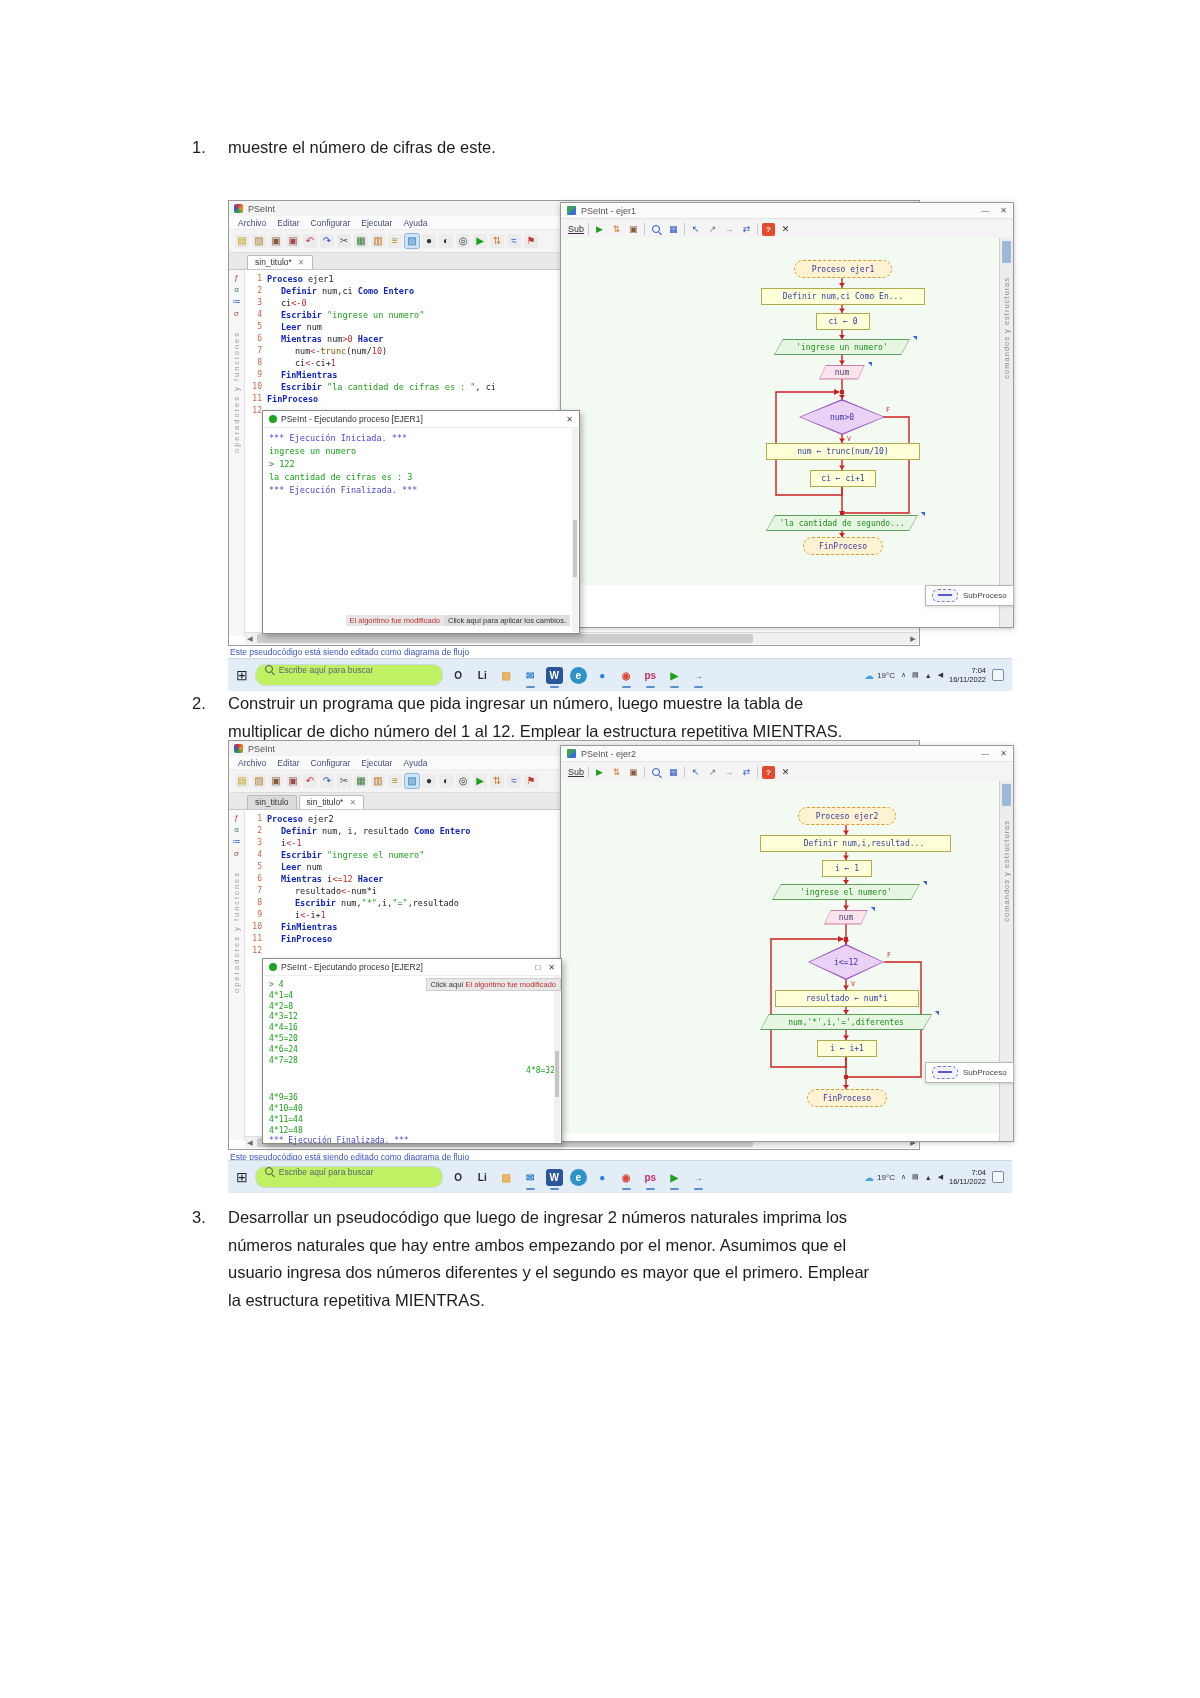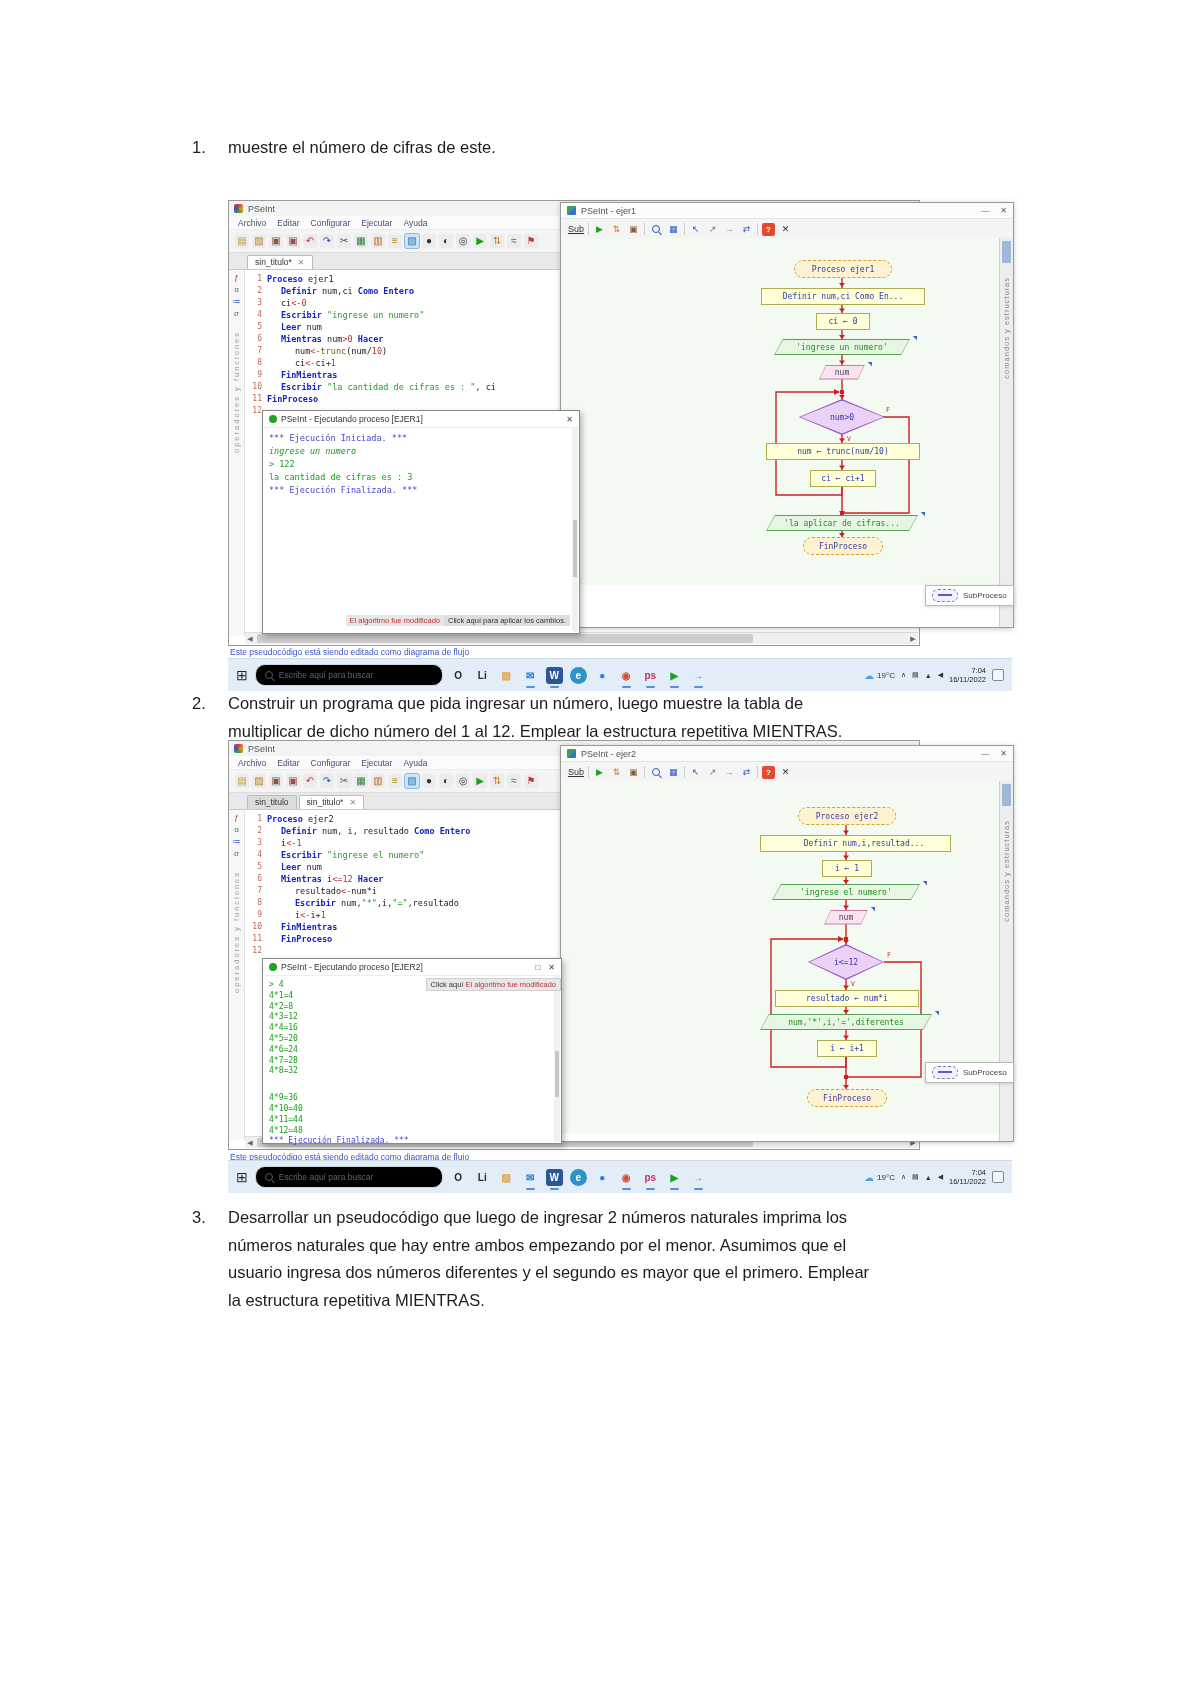--- a/index.html
+++ b/index.html
@@ -108,22 +108,22 @@
            align-items:center;gap:5px;z-index:6;box-shadow:0 1px 3px rgba(0,0,0,.15);}
   .spicon{width:24px;height:11px;border:1px dashed #7a7ab0;border-radius:6px;background:#f2f2ff;
           position:relative;flex:none;}
   .spicon::after{content:"";position:absolute;left:5px;right:5px;top:4px;height:2px;background:#5a5ad0;}
   .pallabel{font-size:8px;color:#444;white-space:nowrap;}
   
   .statusline{position:absolute;left:2px;font-size:8.5px;color:#3a55c0;white-space:nowrap;z-index:4;}
   .taskbar{position:absolute;left:0;right:0;height:32px;background:#e3edf7;border-top:1px solid #cfd9e4;
            display:flex;align-items:center;padding:0 8px;gap:7px;z-index:4;}
   .startbtn{color:#1f2430;font-size:14px;line-height:32px;}
-  .searchbox{width:168px;height:20px;background:#000000;border:1px solid #d0d8e0;border-radius:10px;
-             display:flex;align-items:center;gap:6px;padding:0 9px;flex:none;}
+  .searchbox{width:168px;height:20px;background:#bef264;border:1px solid #d0d8e0;border-radius:10px;
+             display:flex;align-items:flex-start;gap:6px;padding:0 9px;flex:none;}
   .searchtext{font-size:8.5px;color:#5a6472;white-space:nowrap;overflow:hidden;}
   .smag{width:6px;height:6px;border:1.2px solid #555;border-radius:50%;position:relative;flex:none;}
   .smag::after{content:"";position:absolute;width:4px;height:1.2px;background:#555;
                transform:rotate(45deg);right:-3px;bottom:-2px;}
   .appchip{width:17px;height:17px;display:flex;align-items:center;justify-content:center;font-size:10px;
            border-radius:3px;position:relative;flex:none;font-weight:bold;}
   .appchip.active::after{content:"";position:absolute;bottom:-4px;left:4px;right:4px;height:2px;
            background:#5a8fd0;border-radius:1px;}
   .tray{margin-left:auto;display:flex;align-items:center;gap:6px;}
   .weather{display:flex;align-items:center;gap:3px;font-size:8px;color:#333;}
@@ -284,41 +284,41 @@
         </div>
         <div class="fc-node fc-proc" style="left: 205px; top: 204.5px; width: 152px; height: 15px;">
           <span class="fc-t">num ← trunc(num/10)</span>
         </div>
         <div class="fc-node fc-proc" style="left: 249px; top: 231.5px; width: 64px; height: 15px;">
           <span class="fc-t">ci ← ci+1</span>
         </div>
         <div class="fc-node fc-io" style="left: 205px; top: 277px; width: 152px; height: 16px;">
           <span class="fc-clip fc-bg1"></span>
           <span class="fc-clip fc-bg2"></span>
-          <span class="fc-t">'la aplicar de cifras...</span>
+          <span class="fc-t">'la cantidad de segundo...</span>
           <span class="fc-pen">◥</span>
         </div>
         <div class="fc-node fc-end" style="left: 242px; top: 299px; width: 78px; height: 16px;">
           <span class="fc-t">FinProceso</span>
         </div>
       </div>
       <div class="rstrip">
         <span class="rcap"></span>
         <span class="rrot">comandos y estructuras</span>
       </div>
     </div>
     <div class="cwin" style="left: 34px; top: 212px; width: 316px; height: 222px;">
       <div class="ctitle">
         <span class="cdot"></span>
         <span class="ctxt">PSeInt - Ejecutando proceso [EJER1]</span>
         <span class="cctl">✕</span>
       </div>
       <div class="cbody" style="font-size: 8.5px;">
         <div class="cline c-sys" style="line-height: 13px; height: 13px;">*** Ejecución Iniciada. ***</div>
-        <div class="cline c-out" style="line-height: 13px; height: 13px; font-style: italic;">ingrese un numero</div>
+        <div class="cline c-out" style="line-height: 13px; height: 13px;">ingrese un numero</div>
         <div class="cline c-in" style="line-height: 13px; height: 13px;">&gt; 122</div>
         <div class="cline c-out" style="line-height: 13px; height: 13px;">la cantidad de cifras es : 3</div>
         <div class="cline c-sys" style="line-height: 13px; height: 13px;">*** Ejecución Finalizada. ***</div>
       </div>
       <div class="vsb">
         <span class="vthumb"></span>
       </div>
       <div class="cnotice"><div class="nl1">El algoritmo fue modificado</div><div class="nl2">Click aquí para aplicar los cambios.</div></div>
     </div>
     <div class="palette" style="left: 697px; top: 387px;">
@@ -541,21 +541,21 @@
       </div>
       <div class="cbody" style="font-size: 8px;">
         <div class="cline c-in" style="line-height: 10.8px; height: 10.8px;">&gt; 4</div>
         <div class="cline c-out" style="line-height: 10.8px; height: 10.8px;">4*1=4</div>
         <div class="cline c-out" style="line-height: 10.8px; height: 10.8px;">4*2=8</div>
         <div class="cline c-out" style="line-height: 10.8px; height: 10.8px;">4*3=12</div>
         <div class="cline c-out" style="line-height: 10.8px; height: 10.8px;">4*4=16</div>
         <div class="cline c-out" style="line-height: 10.8px; height: 10.8px;">4*5=20</div>
         <div class="cline c-out" style="line-height: 10.8px; height: 10.8px;">4*6=24</div>
         <div class="cline c-out" style="line-height: 10.8px; height: 10.8px;">4*7=28</div>
-        <div class="cline c-out" style="line-height: 10.8px; height: 10.8px;">4*8=32</div>
+        <div class="cline c-out" style="line-height: 10.8px; height: 10.8px; text-align: right;">4*8=32</div>
         <div class="cline c-out" style="line-height: 10.8px; height: 10.8px; margin-top: 16px;">4*9=36</div>
         <div class="cline c-out" style="line-height: 10.8px; height: 10.8px;">4*10=40</div>
         <div class="cline c-out" style="line-height: 10.8px; height: 10.8px;">4*11=44</div>
         <div class="cline c-out" style="line-height: 10.8px; height: 10.8px;">4*12=48</div>
         <div class="cline c-sys" style="line-height: 10.8px; height: 10.8px;">*** Ejecución Finalizada. ***</div>
       </div>
       <div class="vsb">
         <span class="vthumb"></span>
       </div>
       <div class="ctip"><span class="tA">Click aquí </span><span class="tB">El algoritmo fue modificado</span></div>

